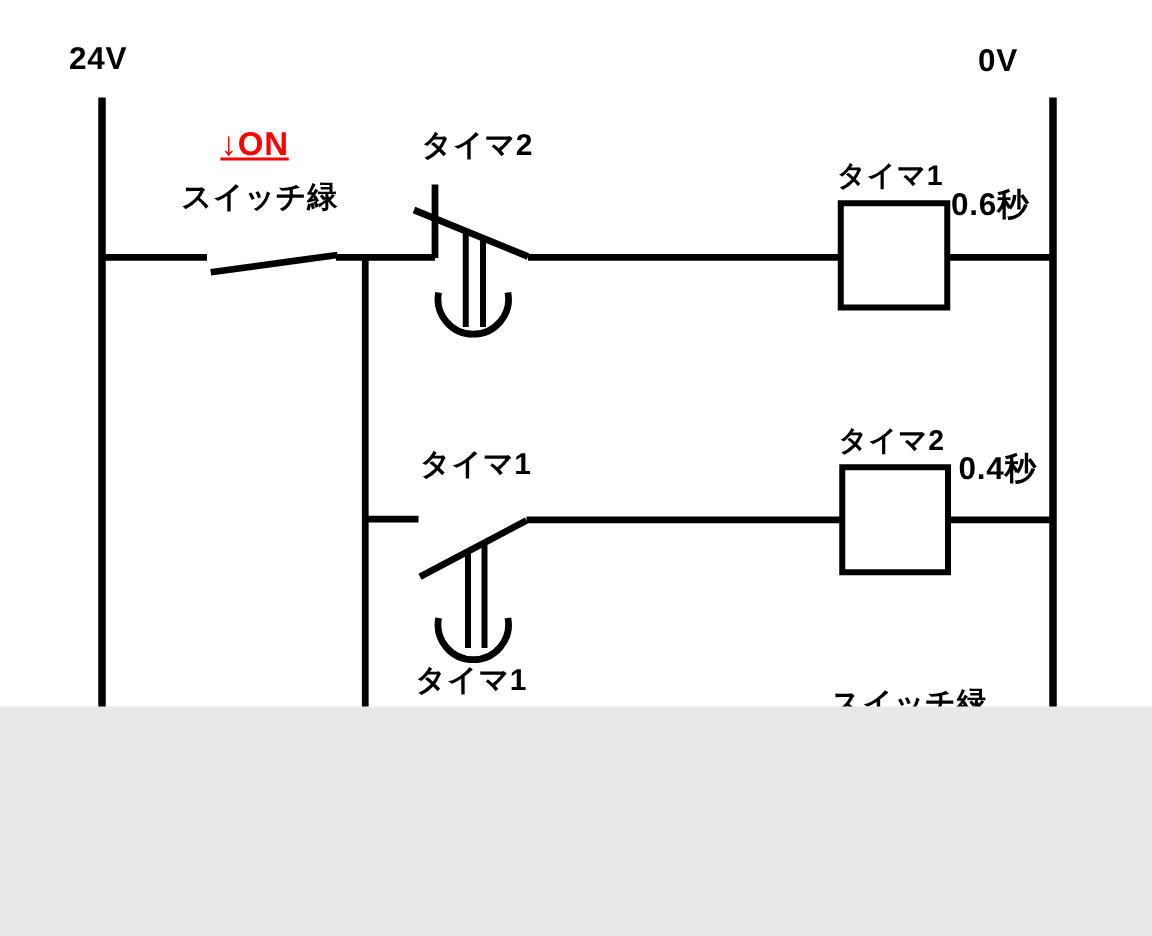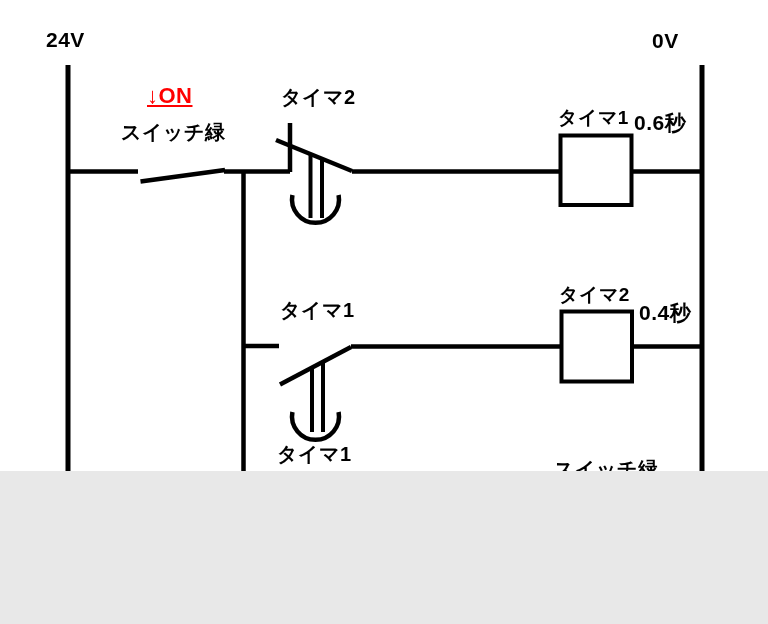--- a/index.html
+++ b/index.html
@@ -123,21 +123,21 @@
   </svg>
 
   <div class="lbl fs21" style="left:46px;  top:29px;">24V</div>
   <div class="lbl fs21" style="left:652px; top:30px;">0V</div>
 
   <div class="lbl fs22 accent" style="left:147px; top:85px;">↓ON</div>
   <div class="lbl fs20" style="left:121px; top:122px;">スイッチ緑</div>
 
   <div class="lbl fs20" style="left:281px; top:87px;">タイマ2</div>
   <div class="lbl fs19" style="left:558px; top:108px;">タイマ1</div>
-  <div class="lbl fs21" style="left:634px; top:112px;">0.6秒</div>
+  <div class="lbl fs21" style="left:634px; top:126px;">0.6秒</div>
 
   <div class="lbl fs20" style="left:280px; top:300px;">タイマ1</div>
   <div class="lbl fs19" style="left:559px; top:285px;">タイマ2</div>
   <div class="lbl fs21" style="left:639px; top:302px;">0.4秒</div>
 
   <div class="lbl fs20" style="left:277px; top:444px;">タイマ1</div>
   <div class="lbl fs20" style="left:554px; top:459px;">スイッチ緑</div>
 
 </div>
 

